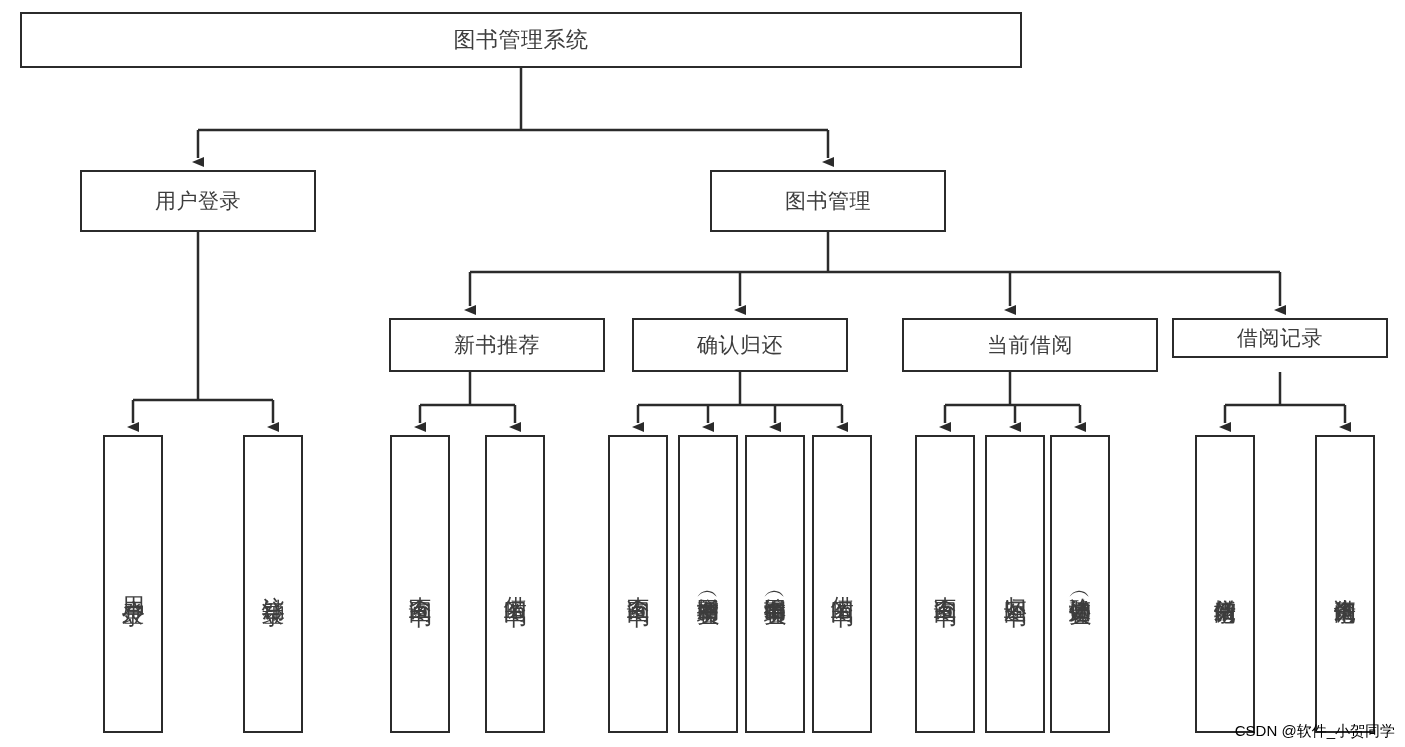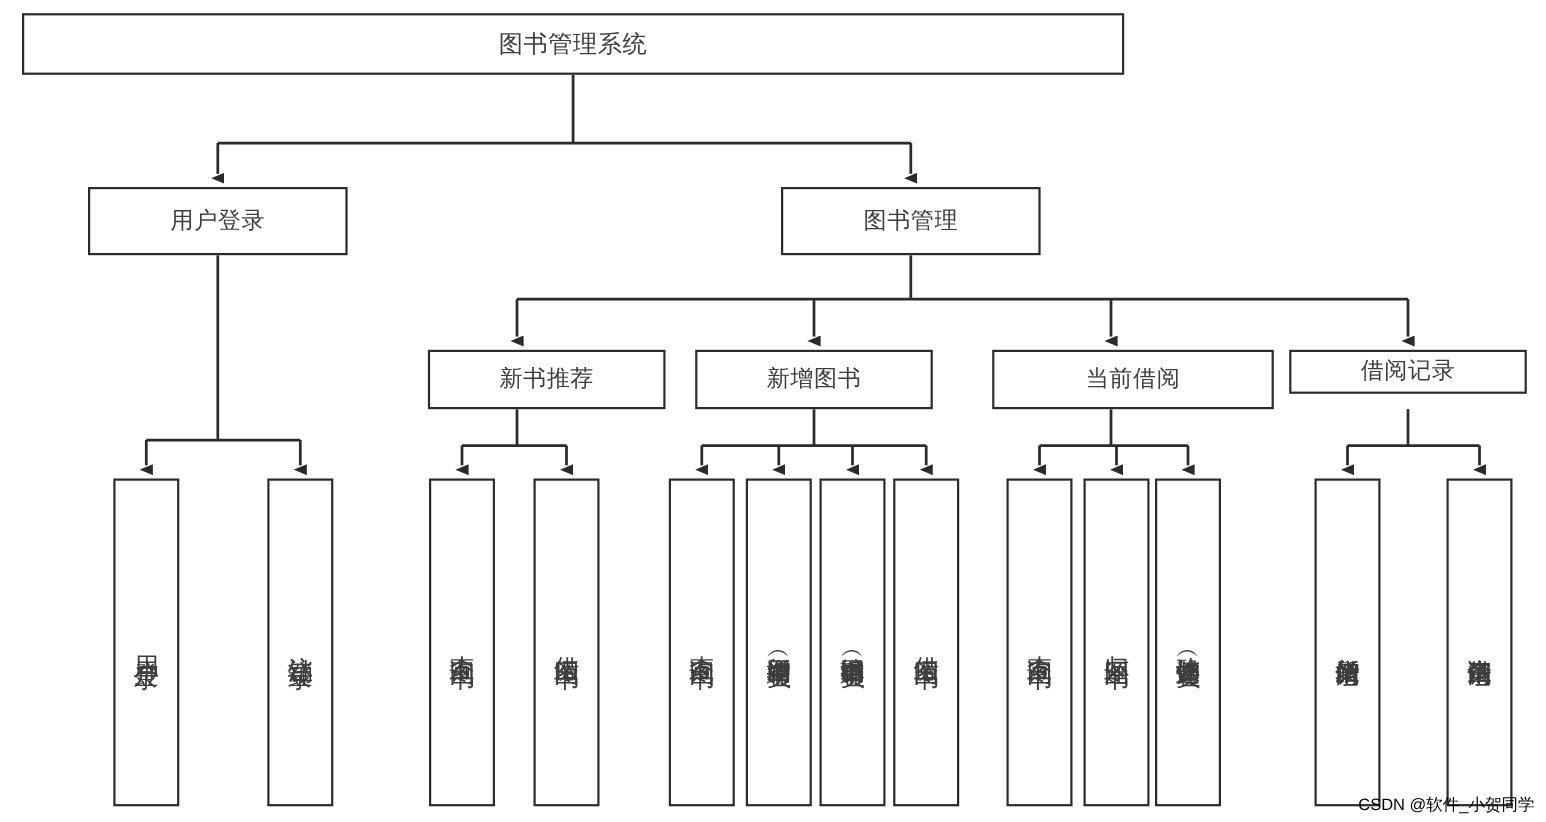--- a/index.html
+++ b/index.html
@@ -136,21 +136,21 @@
       <div class="node horiz" style="left: 80px; top: 170px; width: 236px; height: 62px;">
         <span class="label">用户登录</span>
       </div>
       <div class="node horiz" style="left: 710px; top: 170px; width: 236px; height: 62px;">
         <span class="label">图书管理</span>
       </div>
       <div class="node horiz" style="left: 362px; top: 318px; width: 216px; height: 54px; margin-left: 27px;">
         <span class="label">新书推荐</span>
       </div>
       <div class="node horiz" style="left: 632px; top: 318px; width: 216px; height: 54px;">
-        <span class="label">新增图书</span>
+        <span class="label">确认归还</span>
       </div>
       <div class="node horiz" style="left: 902px; top: 318px; width: 256px; height: 54px;">
         <span class="label">当前借阅</span>
       </div>
       <div class="node horiz" style="left: 1172px; top: 318px; width: 216px; height: 40px;">
         <span class="label">借阅记录</span>
       </div>
       <div class="node vert" style="left: 103px; top: 435px; width: 60px; height: 298px;">
         <span class="label">用户登录</span>
       </div>

